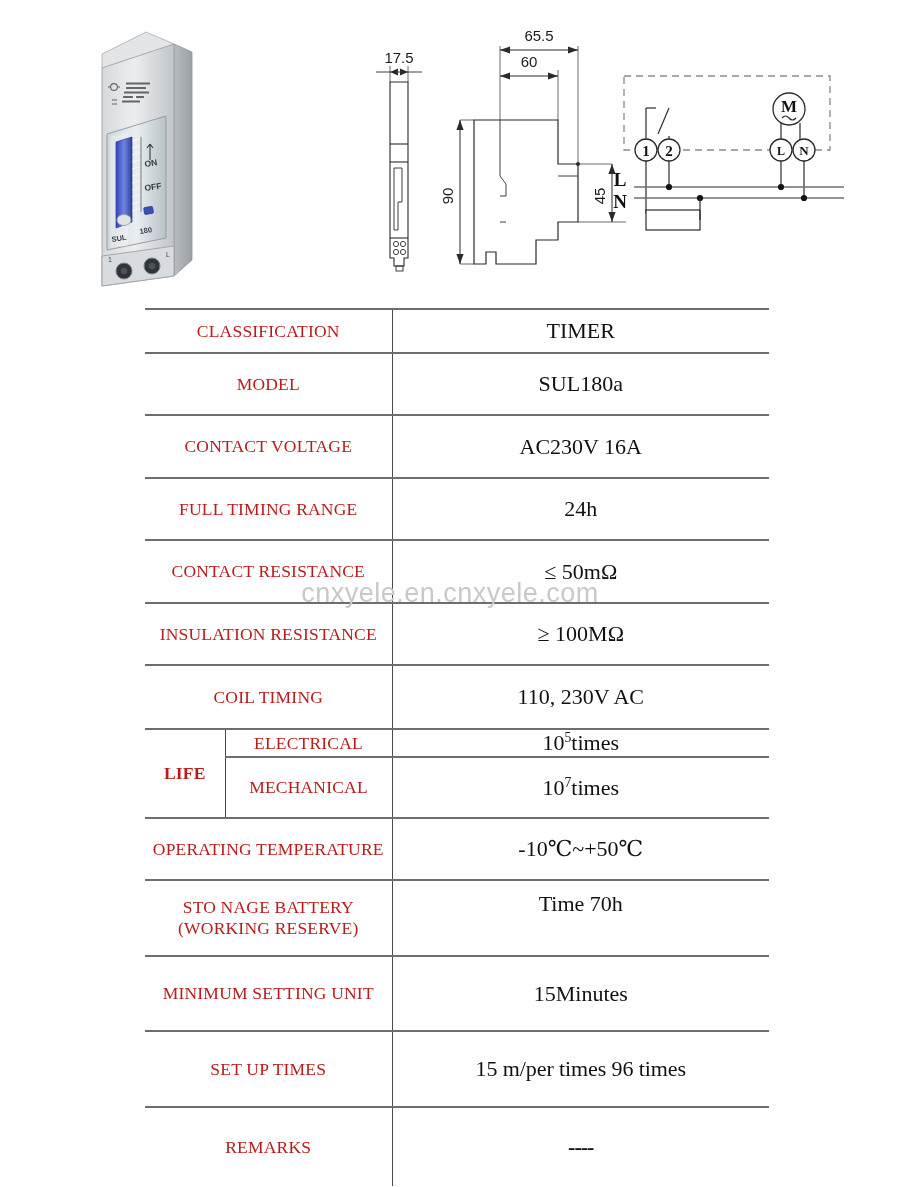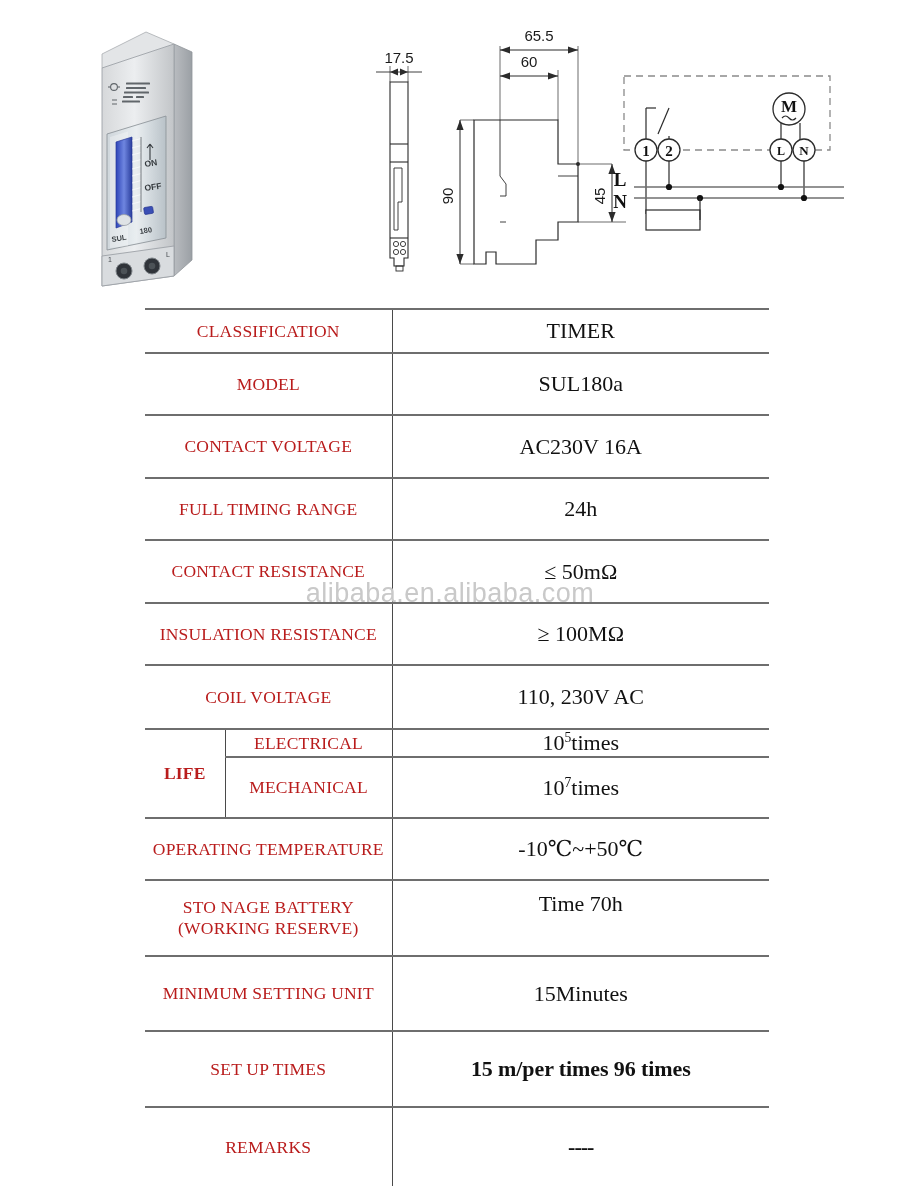--- a/index.html
+++ b/index.html
@@ -68,21 +68,21 @@
   }
   td.value {
     font-size: 22px;
     color: #111;
     padding: 0 4px;
   }
   td.label .two-line { line-height: 1.22; }
 
   .val-small {
     font-size: 14.5px;
-    font-weight: bold;
+    font-weight: normal;
     letter-spacing: -0.1px;
   }
   .val-dashes {
     font-size: 17px;
     font-weight: bold;
     letter-spacing: -1px;
   }
   sup {
     font-size: 0.62em;
     vertical-align: super;
@@ -325,21 +325,21 @@
     <circle cx="96" cy="136" r="3.1" fill="#111"></circle>
 
     <text x="16" y="124" text-anchor="middle" font-family="Liberation Serif, serif" font-size="19" font-weight="bold" fill="#111">L</text>
     <text x="16" y="146" text-anchor="middle" font-family="Liberation Serif, serif" font-size="19" font-weight="bold" fill="#111">N</text>
 
     <rect x="42" y="148" width="54" height="20" fill="#ffffff" stroke="#2b2b2b" stroke-width="1.2"></rect>
     <line x1="96" y1="158" x2="96" y2="136" stroke="#2b2b2b" stroke-width="1.2"></line>
   </svg>
 </div>
 
-<div id="watermark">alibaba.en.alibaba.com</div>
+<div id="watermark">cnxyele.en.cnxyele.com</div>
 
 <table id="spec-table">
   <colgroup>
     <col style="width:80px">
     <col style="width:167px">
     <col style="width:377px">
   </colgroup>
   <tbody>
 
     <tr>
@@ -366,21 +366,21 @@
       <td class="label hrule vdiv" colspan="2" style="height:61px">CONTACT RESISTANCE</td>
       <td class="value hrule">≤ 50mΩ</td>
     </tr>
 
     <tr>
       <td class="label hrule vdiv" colspan="2" style="height:60px">INSULATION RESISTANCE</td>
       <td class="value hrule">≥ 100MΩ</td>
     </tr>
 
     <tr>
-      <td class="label hrule vdiv" colspan="2" style="height:62px">COIL VOLTAGE</td>
+      <td class="label hrule vdiv" colspan="2" style="height:62px">COIL TIMING</td>
       <td class="value hrule">110, 230V AC</td>
     </tr>
 
     <tr>
       <td class="label hrule vdiv-sub" rowspan="2" style="height:59px">LIFE</td>
       <td class="label hrule vdiv">ELECTRICAL</td>
       <td class="value hrule"><span>10</span><sup>5</sup><span>times</span></td>
     </tr>
 
     <tr>

